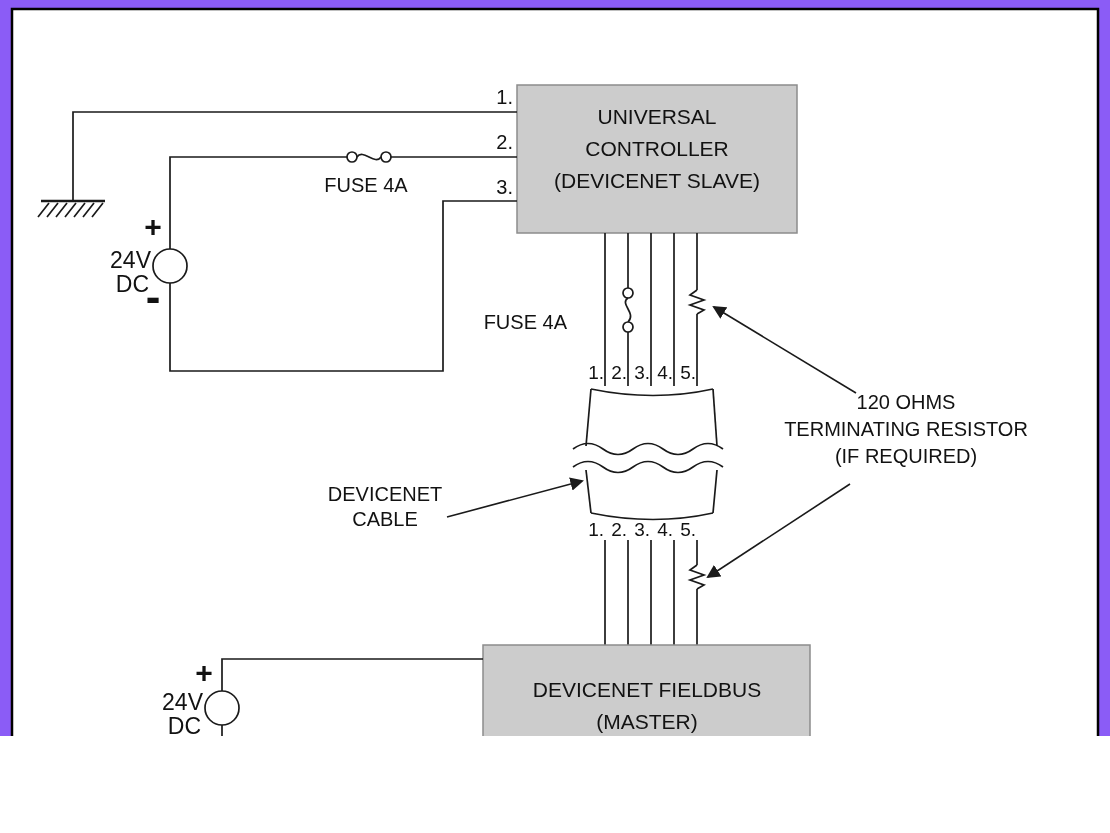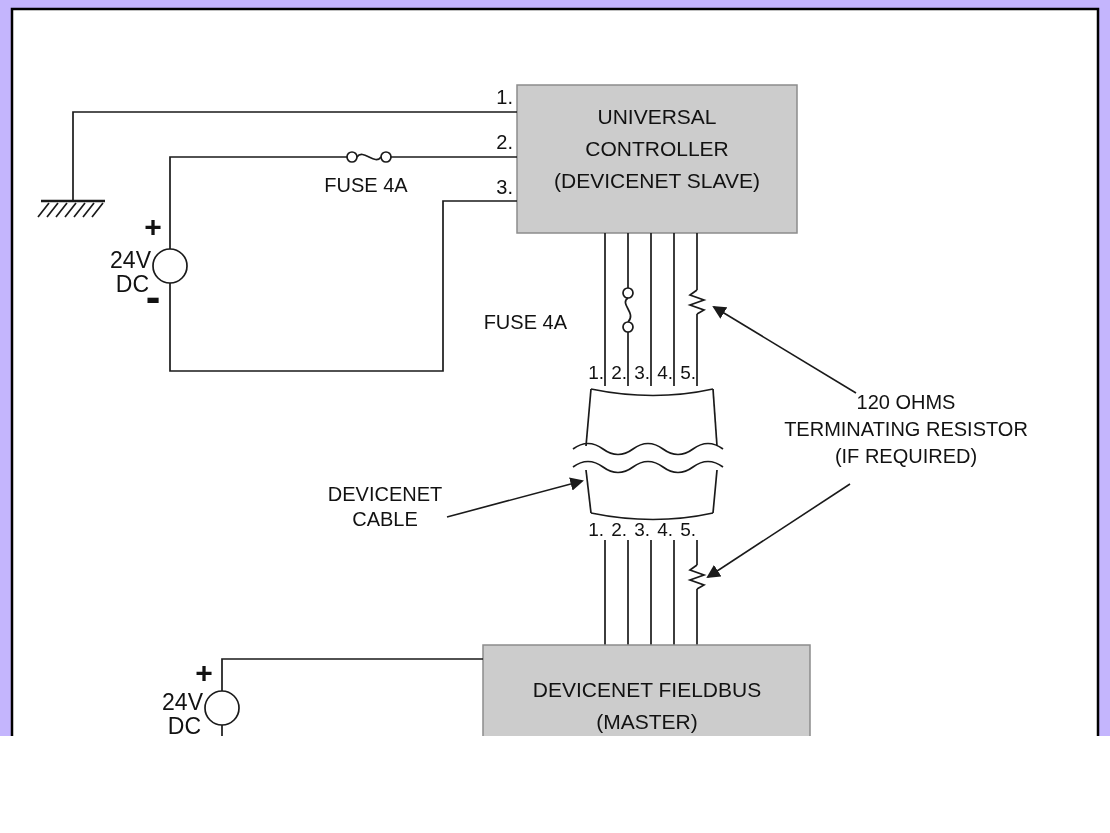--- a/index.html
+++ b/index.html
@@ -1,16 +1,16 @@
 <!DOCTYPE html>
 <html><head>
 <meta charset="utf-8">
 <style>
   html,body{margin:0;padding:0;background:#ffffff;}
-  .stage{width:1110px;height:736px;position:relative;background:#c4b5fd;}
+  .stage{width:1110px;height:736px;position:relative;background:#8b5cf6;}
   svg text{fill:#121212;font-family:"Liberation Sans",sans-serif;}
   .frame{fill:#ffffff;stroke:#000000;stroke-width:2.5;}
   .graybox{stroke:#8c8c8c;stroke-width:1.5;}
   .wire{stroke:#1a1a1a;stroke-width:1.7;fill:none;}
   .thick{stroke-width:2.6;}
   .sym{stroke:#1a1a1a;stroke-width:1.7;fill:#ffffff;}
   .t19{font-size:19px;}
   .t20{font-size:20px;}
   .t21{font-size:21px;}
   .t23{font-size:23px;}

